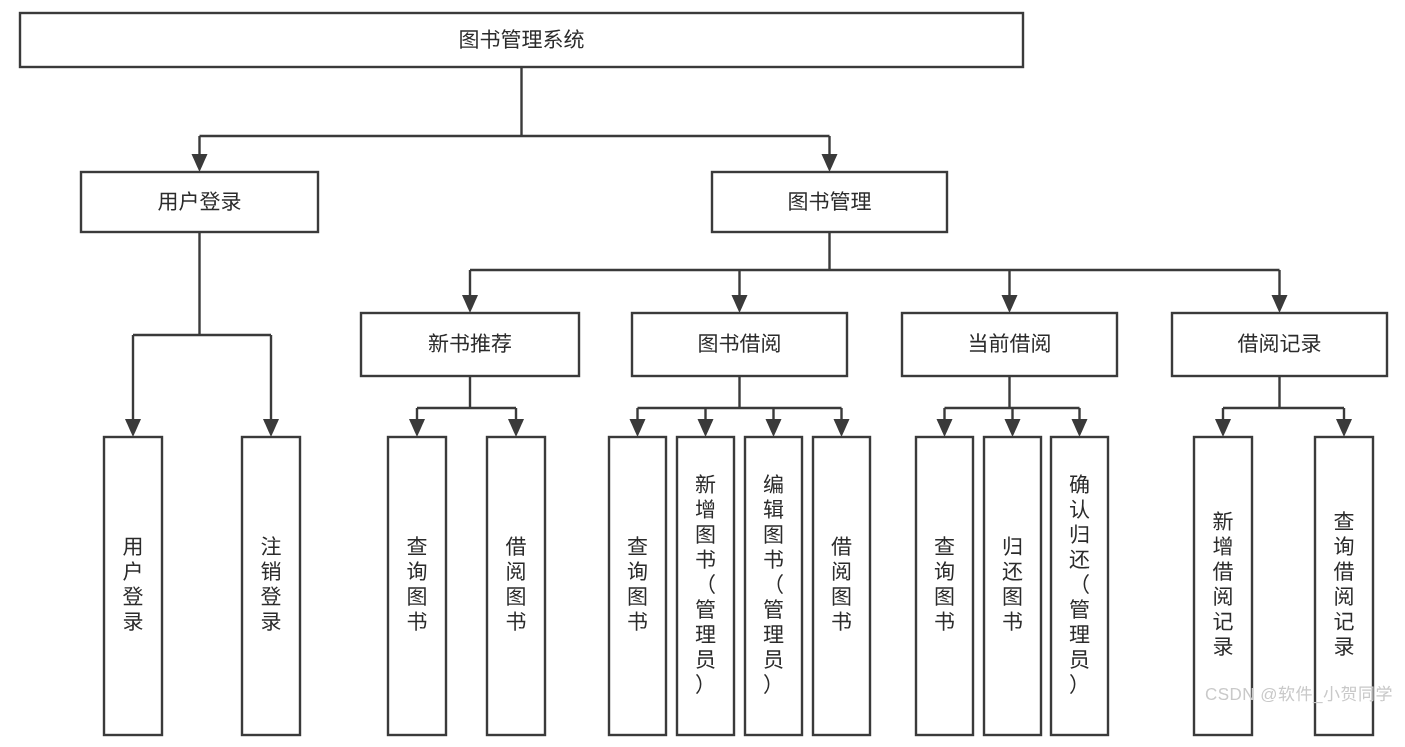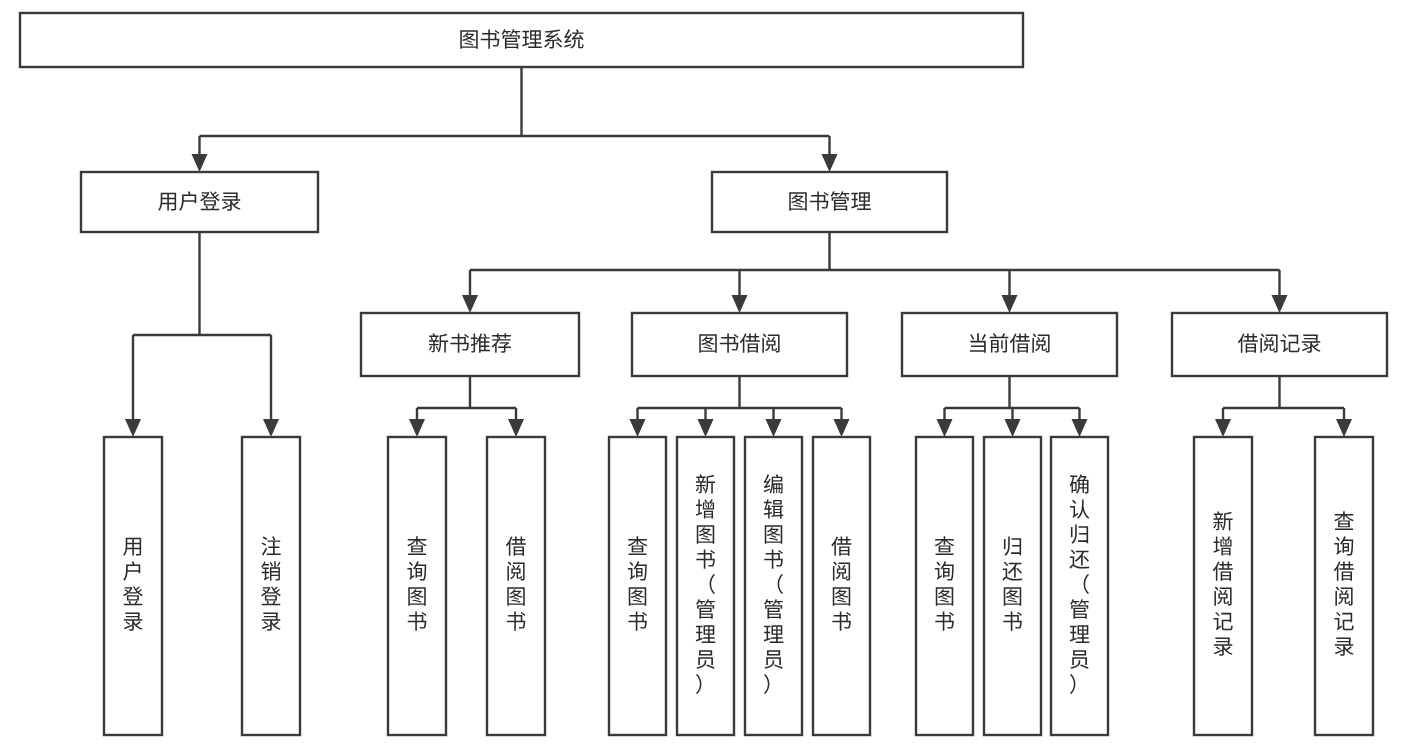--- a/index.html
+++ b/index.html
@@ -205,14 +205,15 @@
           <rect x="1194" y="437" width="58" height="298" class="node-box"></rect>
           <text x="1223" y="0" class="node-label-vertical"><tspan x="1223" y="523.5" dominant-baseline="middle">新</tspan><tspan x="1223" y="548.5" dominant-baseline="middle">增</tspan><tspan x="1223" y="573.5" dominant-baseline="middle">借</tspan><tspan x="1223" y="598.5" dominant-baseline="middle">阅</tspan><tspan x="1223" y="623.5" dominant-baseline="middle">记</tspan><tspan x="1223" y="648.5" dominant-baseline="middle">录</tspan></text>
         </g>
         <g>
           <rect x="1315" y="437" width="58" height="298" class="node-box"></rect>
           <text x="1344" y="0" class="node-label-vertical"><tspan x="1344" y="523.5" dominant-baseline="middle">查</tspan><tspan x="1344" y="548.5" dominant-baseline="middle">询</tspan><tspan x="1344" y="573.5" dominant-baseline="middle">借</tspan><tspan x="1344" y="598.5" dominant-baseline="middle">阅</tspan><tspan x="1344" y="623.5" dominant-baseline="middle">记</tspan><tspan x="1344" y="648.5" dominant-baseline="middle">录</tspan></text>
         </g>
       </g>
   </svg>
 
+  <div class="watermark-text">CSDN @软件_小贺同学</div>
 
 </div>
 
 </body></html>

